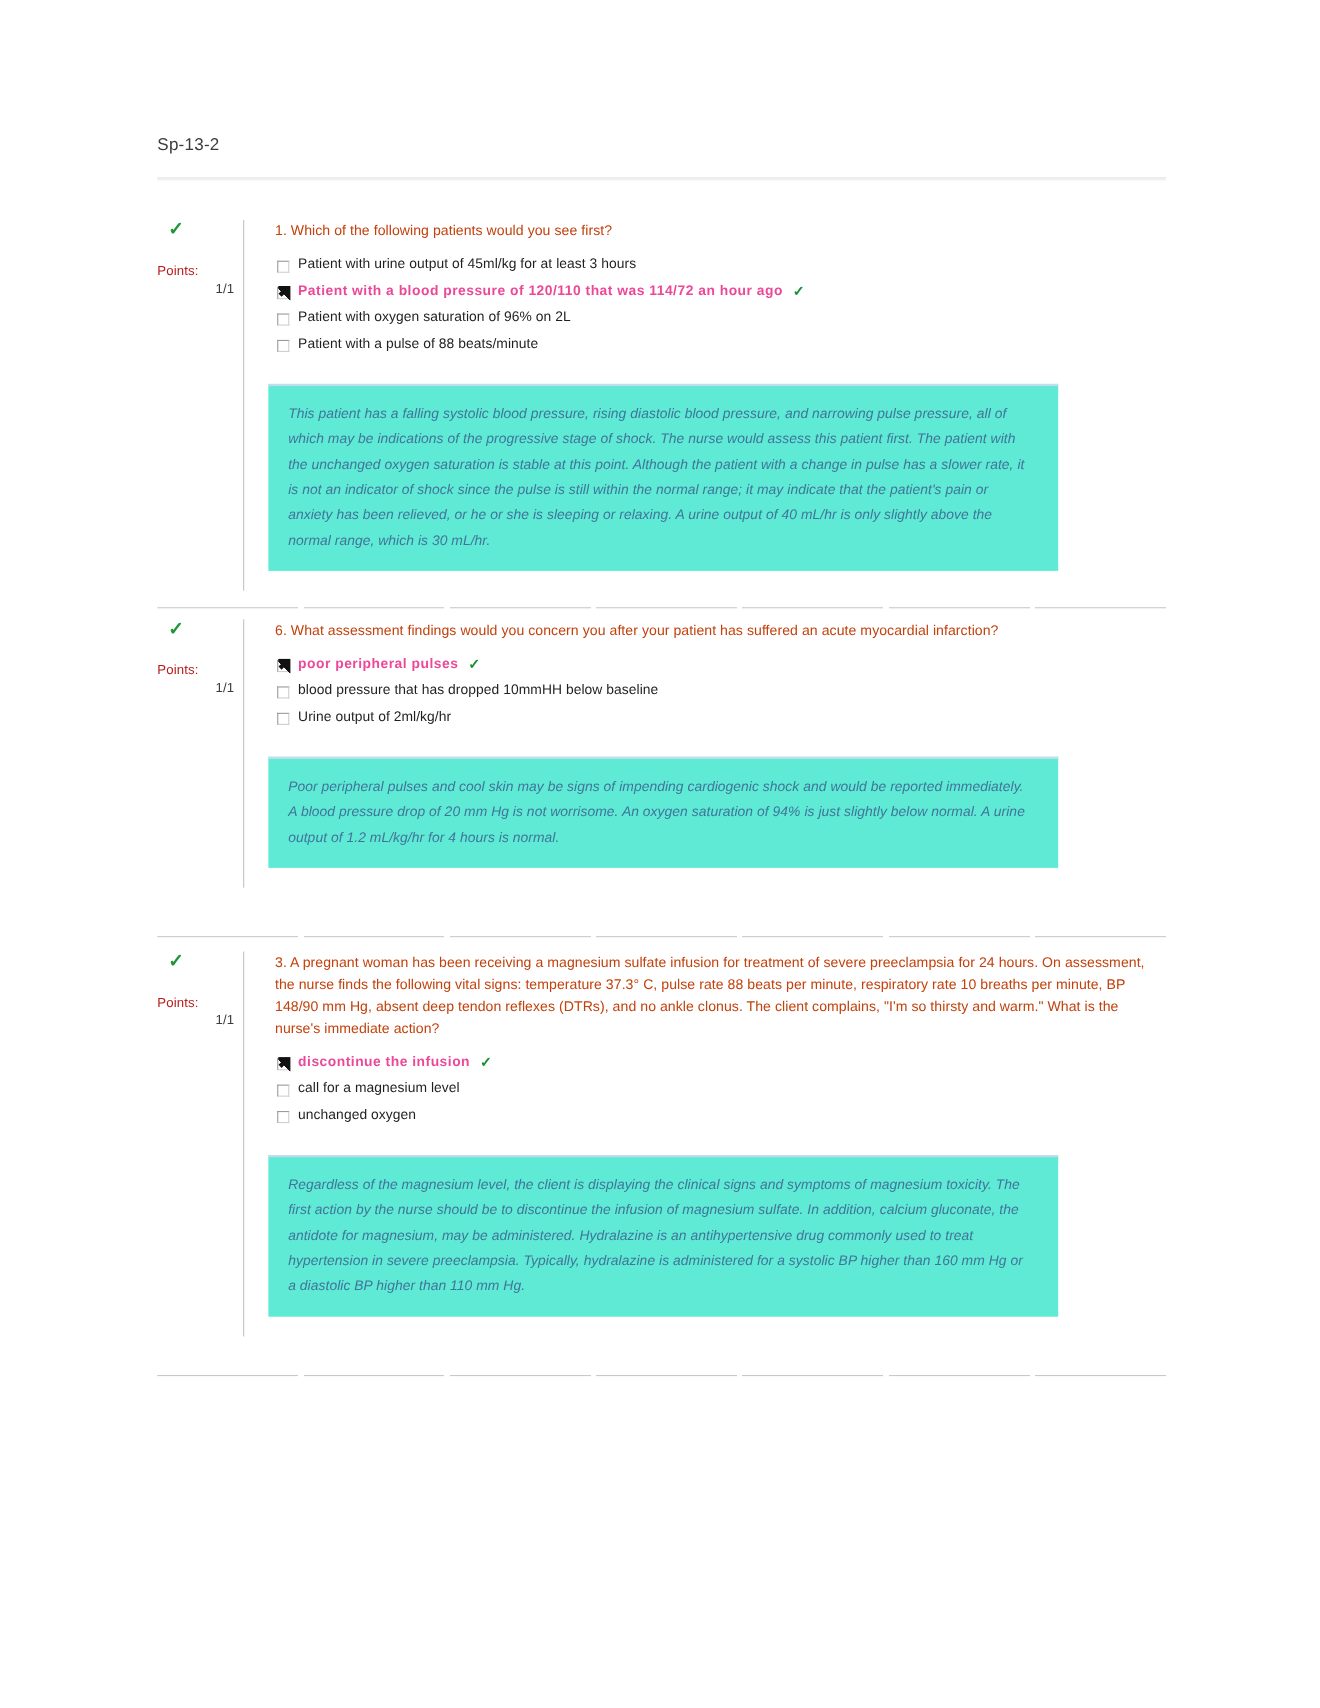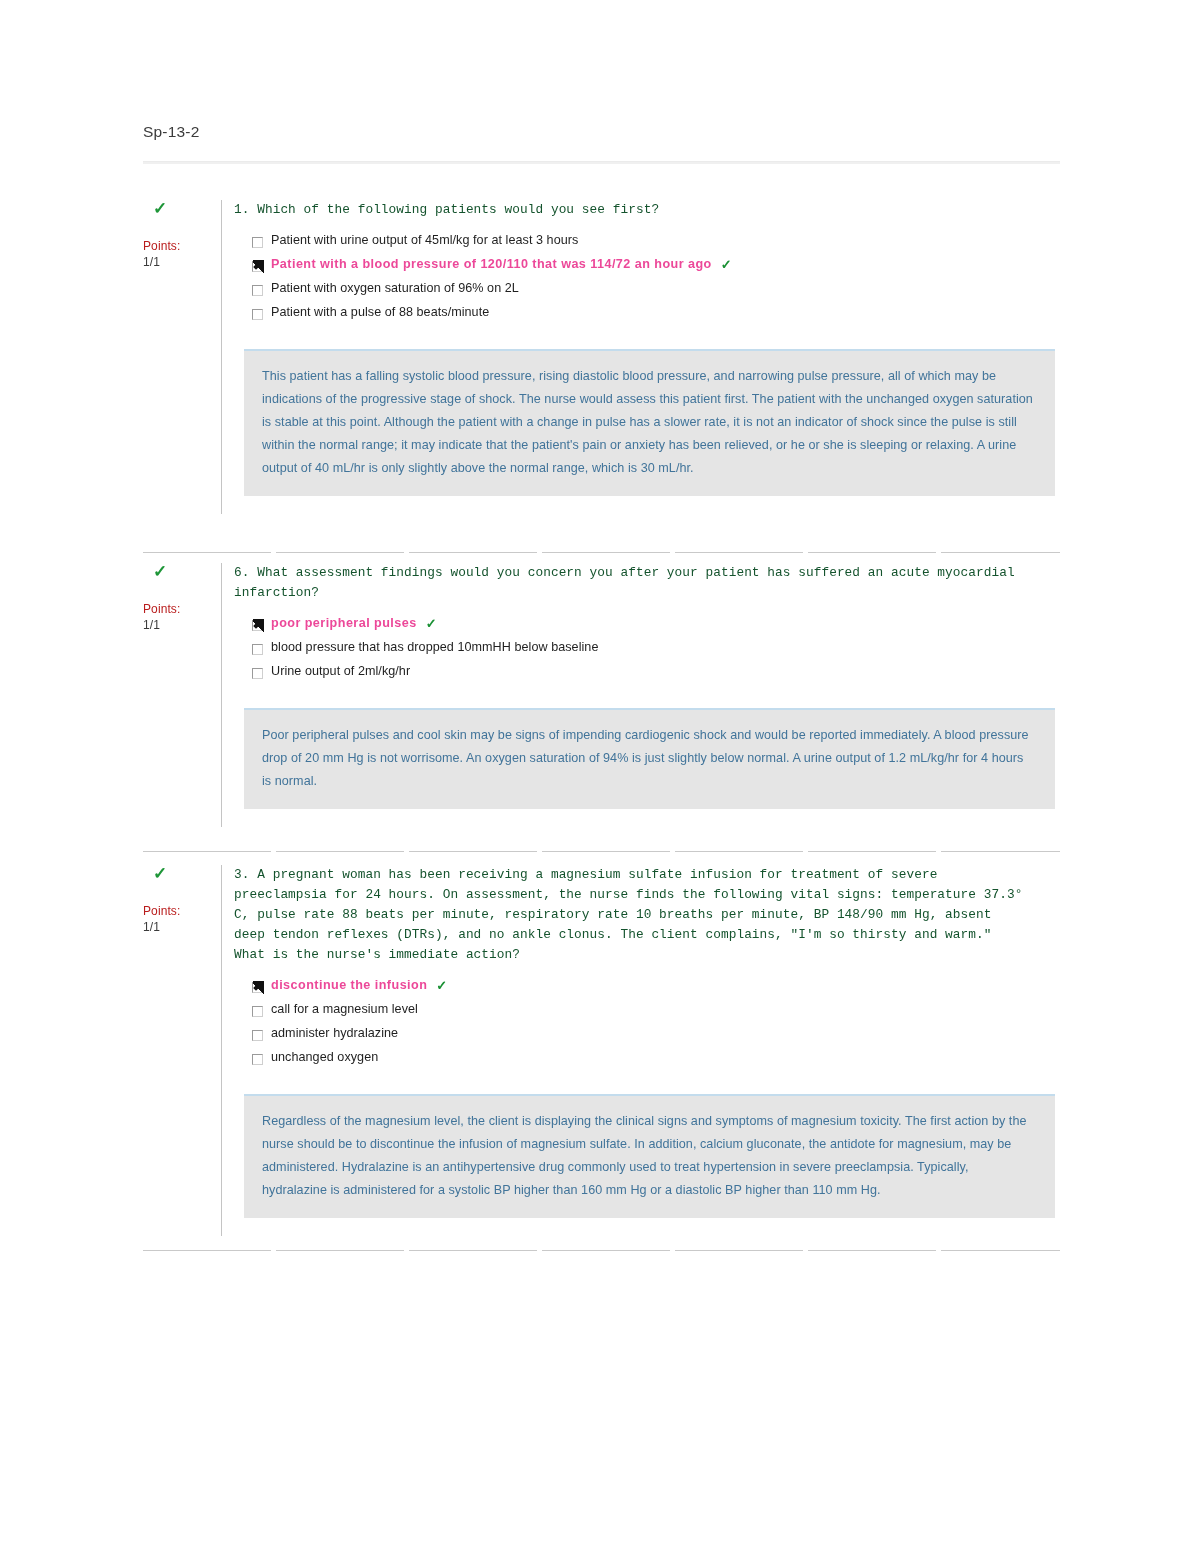--- a/index.html
+++ b/index.html
@@ -83,38 +83,38 @@
     font-size: 12px;
     color: #b91c1c;
     line-height: 16px;
     letter-spacing: 0.1px;
   }
   .points-value {
     font-size: 12px;
     color: #3b3b3b;
     line-height: 16px;
     letter-spacing: 0.1px;
+    text-align: right;
   }
 
   .q-body {
     margin-left: 78px;
     border-left: 1px solid #c4c4c4;
     padding-left: 12px;
     padding-bottom: 18px;
     min-height: 120px;
   }
 
   .q-stem {
     font-size: 12.8px;
     line-height: 20px;
-    color: #14532d;
+    color: #c2410c;
     letter-spacing: 0.05px;
-    margin: 0 0 12px 0;
+    margin: 0 0 12px 16px;
     max-width: 790px;
-    font-family: Liberation Mono, monospace;
   }
 
   .options {
     margin: 0;
     padding: 0;
     list-style: none;
   }
   .option {
     display: flex;
     align-items: center;
@@ -168,24 +168,25 @@
   .opt-mark {
     color: #199033;
     font-size: 13px;
     margin-left: 9px;
     font-weight: bold;
   }
 
   
   .explanation {
     margin: 28px 0 0 10px;
-    background: #e5e5e5;
+    background: #5eead4;
     border-top: 2px solid #c3dced;
     padding: 14px 22px 16px 18px;
-    width: 811px;
+    width: 718px;
+    font-style: italic;
   }
   .explanation p {
     margin: 0;
     font-size: 12.6px;
     line-height: 23px;
     color: #41749a;
     letter-spacing: 0.05px;
   }
 
   
@@ -301,24 +302,20 @@
             <span class="cbox checked"></span>
             <span class="opt-text">discontinue the infusion</span>
             <span class="opt-mark">✓</span>
           </li>
           <li class="option">
             <span class="cbox"></span>
             <span class="opt-text">call for a magnesium level</span>
           </li>
           <li class="option">
             <span class="cbox"></span>
-            <span class="opt-text">administer hydralazine</span>
-          </li>
-          <li class="option">
-            <span class="cbox"></span>
             <span class="opt-text">unchanged oxygen</span>
           </li>
         </ul>
         <div class="explanation">
           <p>Regardless of the magnesium level, the client is displaying the clinical signs and symptoms of magnesium toxicity. The first action by the nurse should be to discontinue the infusion of magnesium sulfate. In addition, calcium gluconate, the antidote for magnesium, may be administered. Hydralazine is an antihypertensive drug commonly used to treat hypertension in severe preeclampsia. Typically, hydralazine is administered for a systolic BP higher than 160 mm Hg or a diastolic BP higher than 110 mm Hg.</p>
         </div>
       </div>
     </div>
   </div>
 

